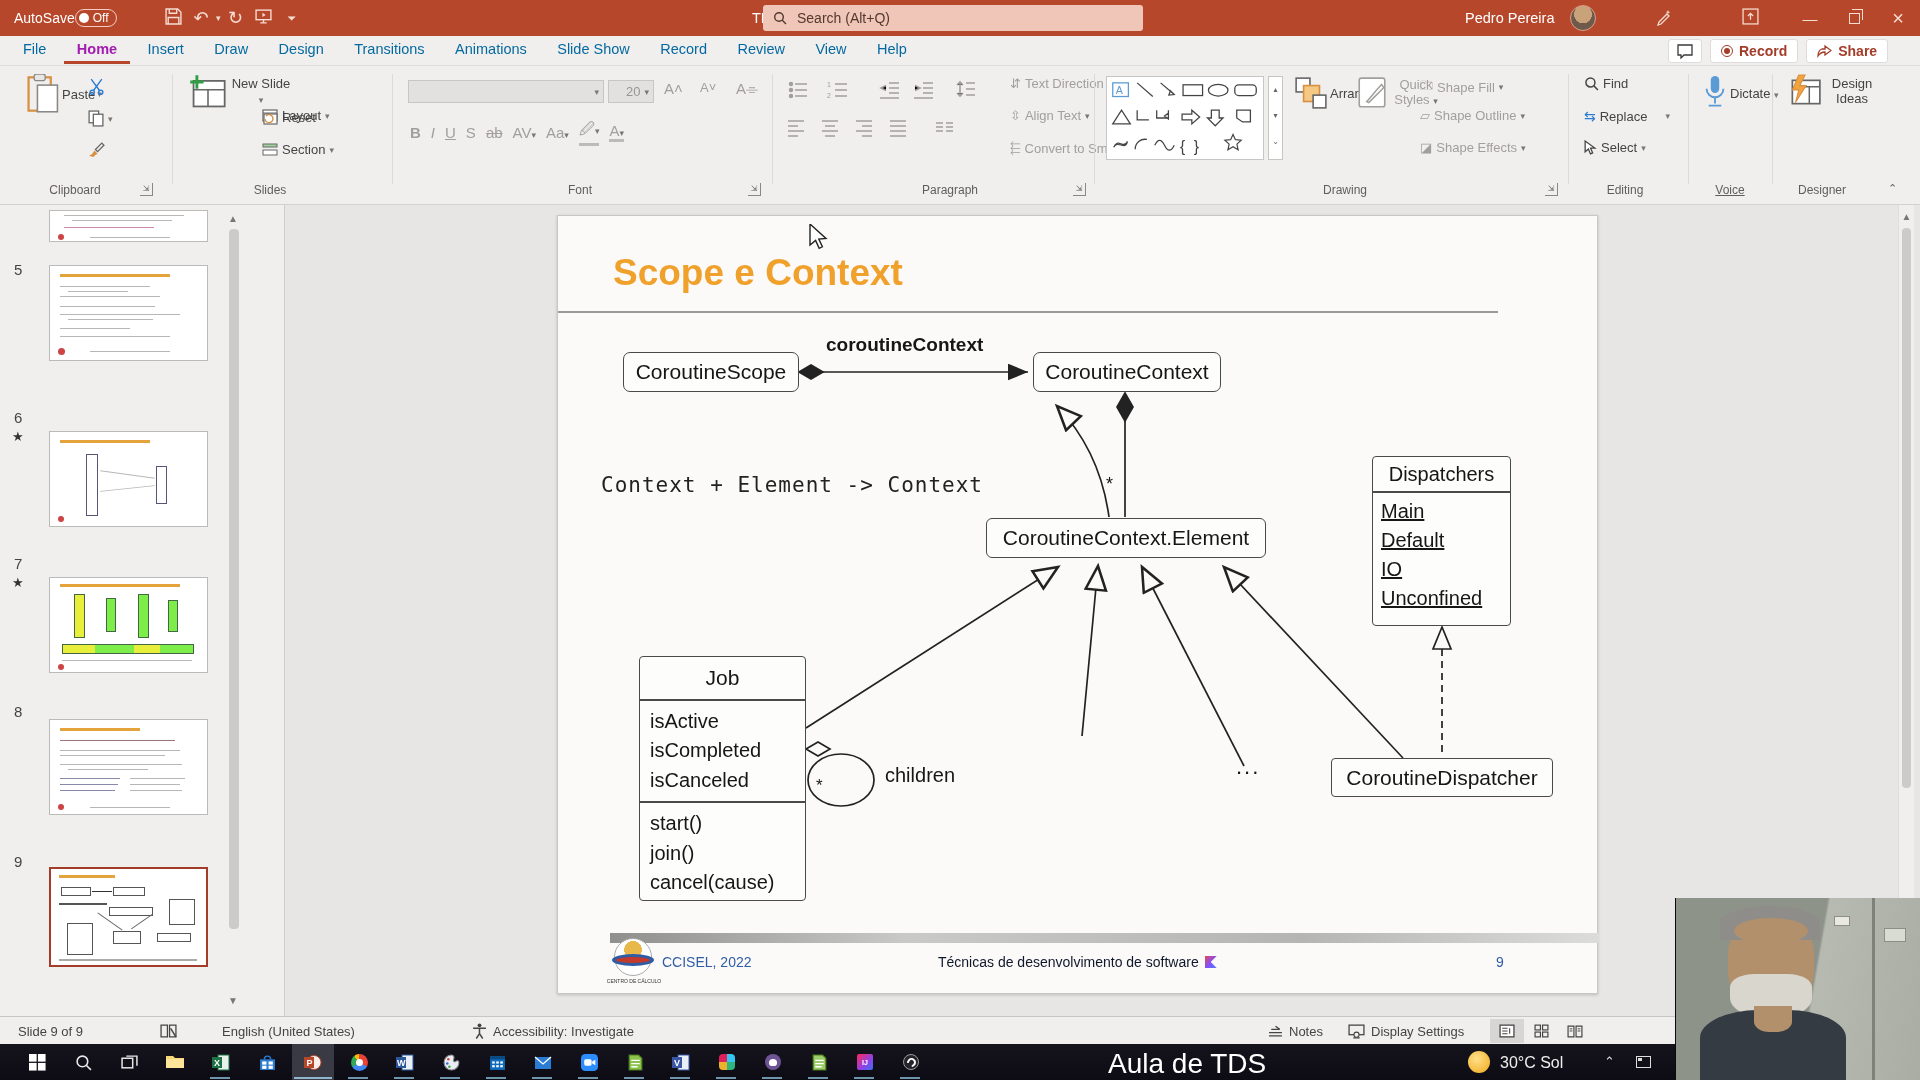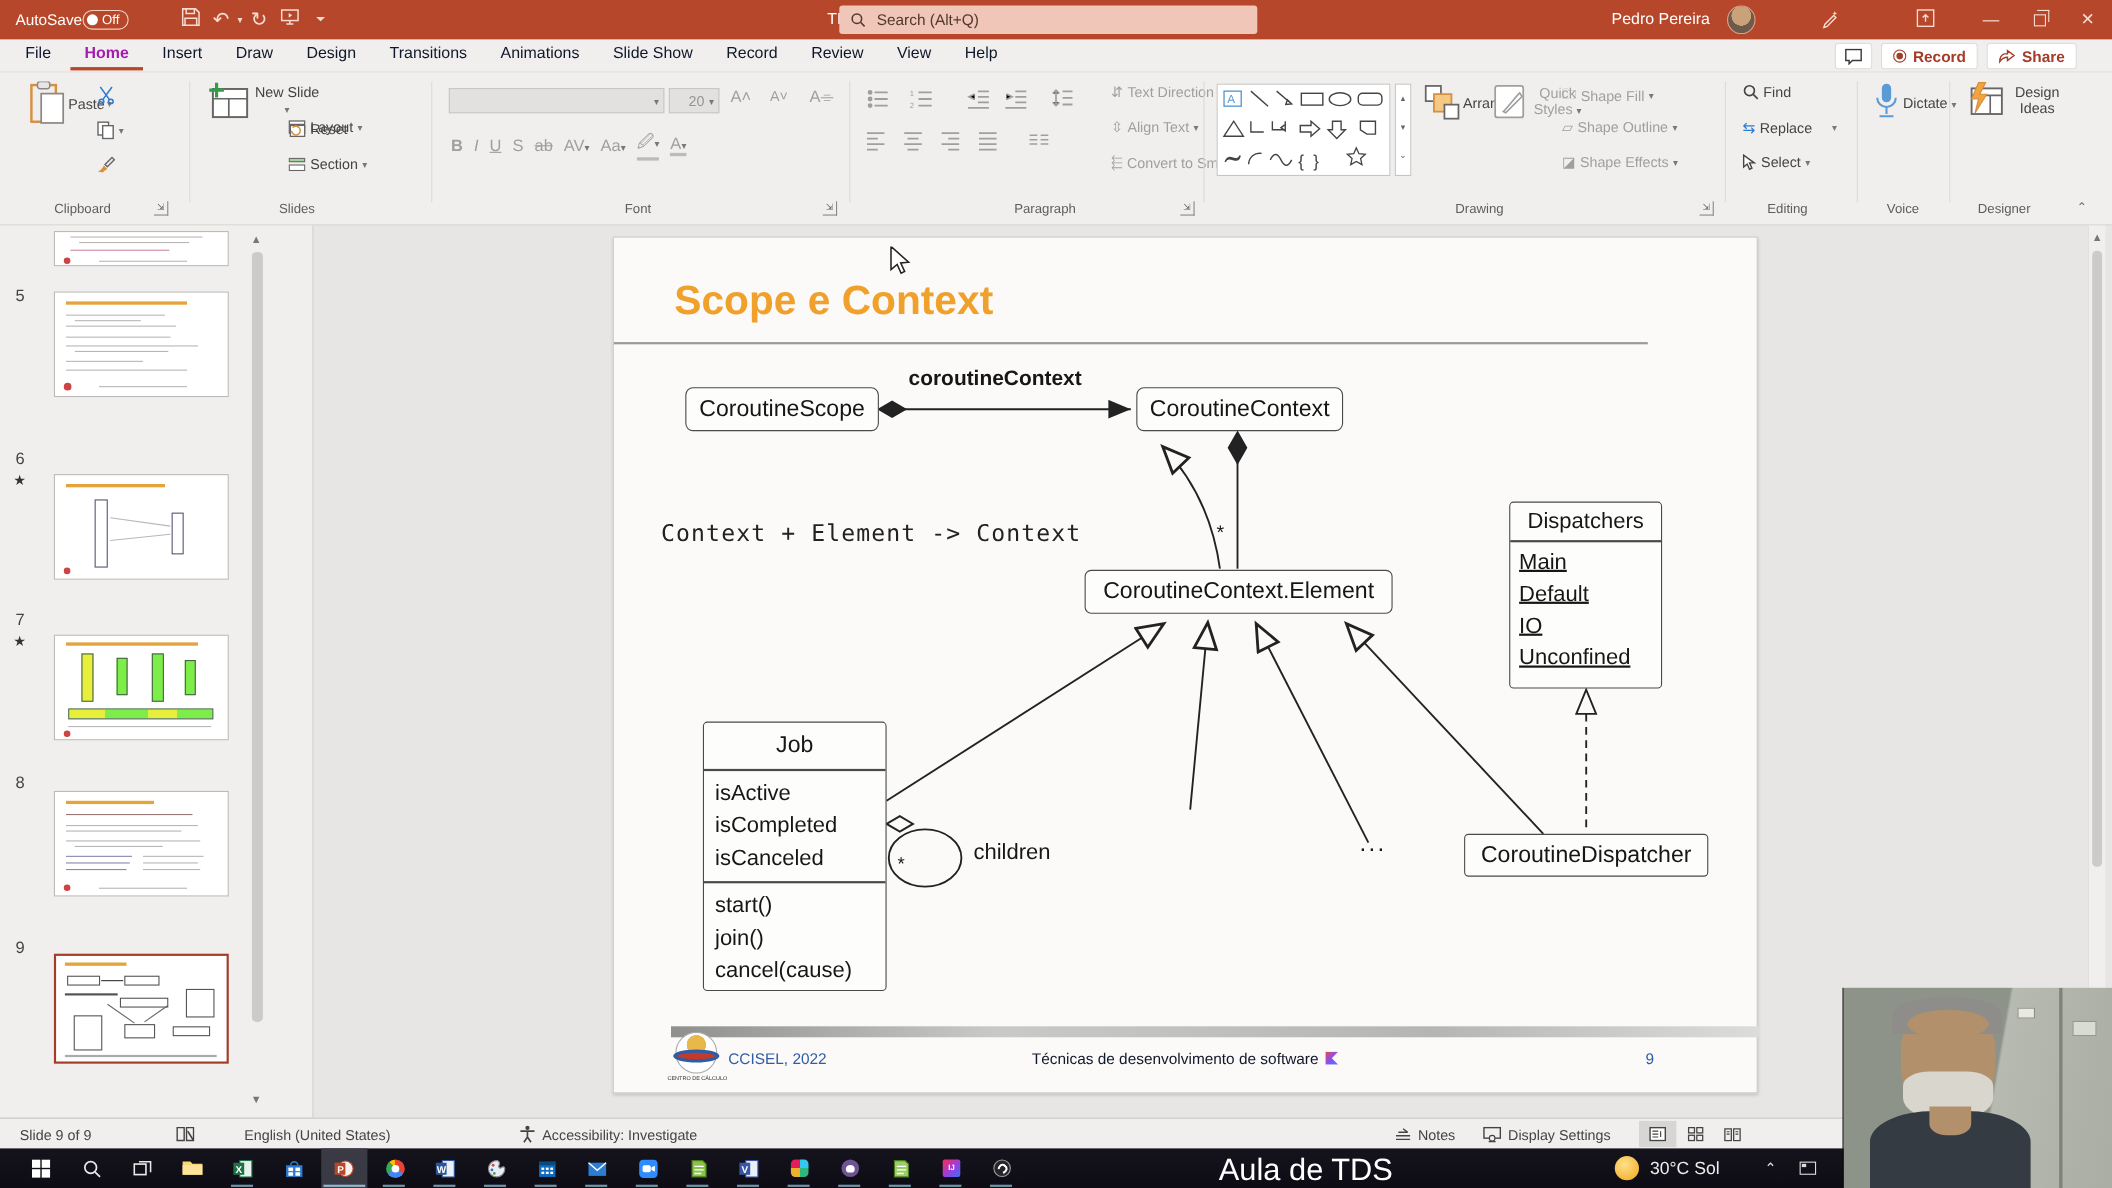--- a/index.html
+++ b/index.html
@@ -9,21 +9,21 @@
   
   .titlebar{left:0;top:0;width:1920px;height:36px;background:#B7472A;color:#fff;}
   .tb-item{display:flex;align-items:center;height:36px;color:#F8E0D8;font-size:14px;}
   .autosave-pill{border:1px solid #F3CDC2;border-radius:10px;height:18px;padding:0 7px 0 3px;display:flex;align-items:center;gap:4px;font-size:12px;color:#fff;}
   .pill-dot{width:10px;height:10px;border-radius:50%;background:#fff;}
   .qat-ic{width:26px;text-align:center;font-size:16px;color:#F6DCD3;}
   .searchbox{background:#EFC6B8;border-radius:3px;height:26px;display:flex;align-items:center;padding:0 10px;gap:10px;color:#53382e;font-size:14px;width:380px;}
   .winbtn{width:44px;height:36px;display:flex;align-items:center;justify-content:center;color:#F6DCD3;font-size:15px;}
   
   .tabsrow{left:0;top:36px;width:1920px;height:30px;background:#F1EFEE;border-bottom:1px solid #E0DEDC;}
-  .rtab{display:inline-block;padding:5px 13px 4px;font-size:14.5px;color:#0f172a;}
+  .rtab{display:inline-block;padding:5px 13px 4px;font-size:14.5px;color:#0369a1;}
   .rtab.active{font-weight:700;border-bottom:3px solid #B7472A;color:#a21caf;}
   .pillbtn{display:flex;align-items:center;gap:6px;background:#fff;border:1px solid #DEDCDA;border-radius:3px;height:24px;padding:0 10px;font-size:14px;color:#A33C28;font-weight:700;}
   
   .ribbon{left:0;top:66px;width:1920px;height:139px;background:#F1EFEE;border-bottom:1px solid #D4D2D0;}
   .gsep{position:absolute;top:8px;width:1px;height:110px;background:#DCDAD8;}
   .glabel{position:absolute;top:117px;font-size:12px;color:#605E5C;text-align:center;}
   .launch{position:absolute;top:117px;width:13px;height:13px;border:1px solid #8a8886;border-top:none;border-left:none;font-size:8px;color:#605E5C;text-align:center;line-height:11px;}
   .bigbtn{position:absolute;display:flex;flex-direction:row;align-items:center;font-size:13px;color:#444;gap:2px;}
   .smallrow{position:absolute;display:flex;align-items:center;gap:4px;font-size:13px;color:#444;}
   .gray{color:#A19F9D !important;}
@@ -393,21 +393,21 @@
     <div class="gsep" style="left:1688px;"></div>
 
     <div class="bigbtn" style="left:1702px;top:8px;">
       <svg width="26" height="38" viewBox="0 0 24 36">
           <rect x="8" y="2" width="8" height="16" rx="4" fill="#5B9BD5"></rect>
           <path d="M4,14 a8,8 0 0 0 16,0" fill="none" stroke="#5B9BD5" stroke-width="1.8"></path>
           <path d="M12,22 v6 M6,30 h12" stroke="#5B9BD5" stroke-width="1.8"></path>
         </svg>
       <span><span>Dictate</span> <span class="chev">▾</span></span>
     </div>
-    <div class="glabel" style="left:1700px;width:60px;">Voice</div>
+    <div class="glabel" style="left:1700px;width:60px;text-decoration:underline;">Voice</div>
     <div class="gsep" style="left:1772px;"></div>
 
     <div class="bigbtn" style="left:1786px;top:8px;">
       <svg width="36" height="36" viewBox="0 0 34 34">
           <rect x="6" y="6" width="26" height="22" fill="#fff" stroke="#666" stroke-width="1.6"></rect>
           <path d="M6,12 h26 M22,12 v16" stroke="#666" stroke-width="1.4"></path>
           <path d="M12,1 l-6,14 h6 l-3,12 10,-16 h-6 l5,-10 z" fill="#F2A33C" stroke="#D78F41"></path>
         </svg>
       <span style="width:56px;text-align:center;line-height:1.15;">Design Ideas</span>
     </div>

